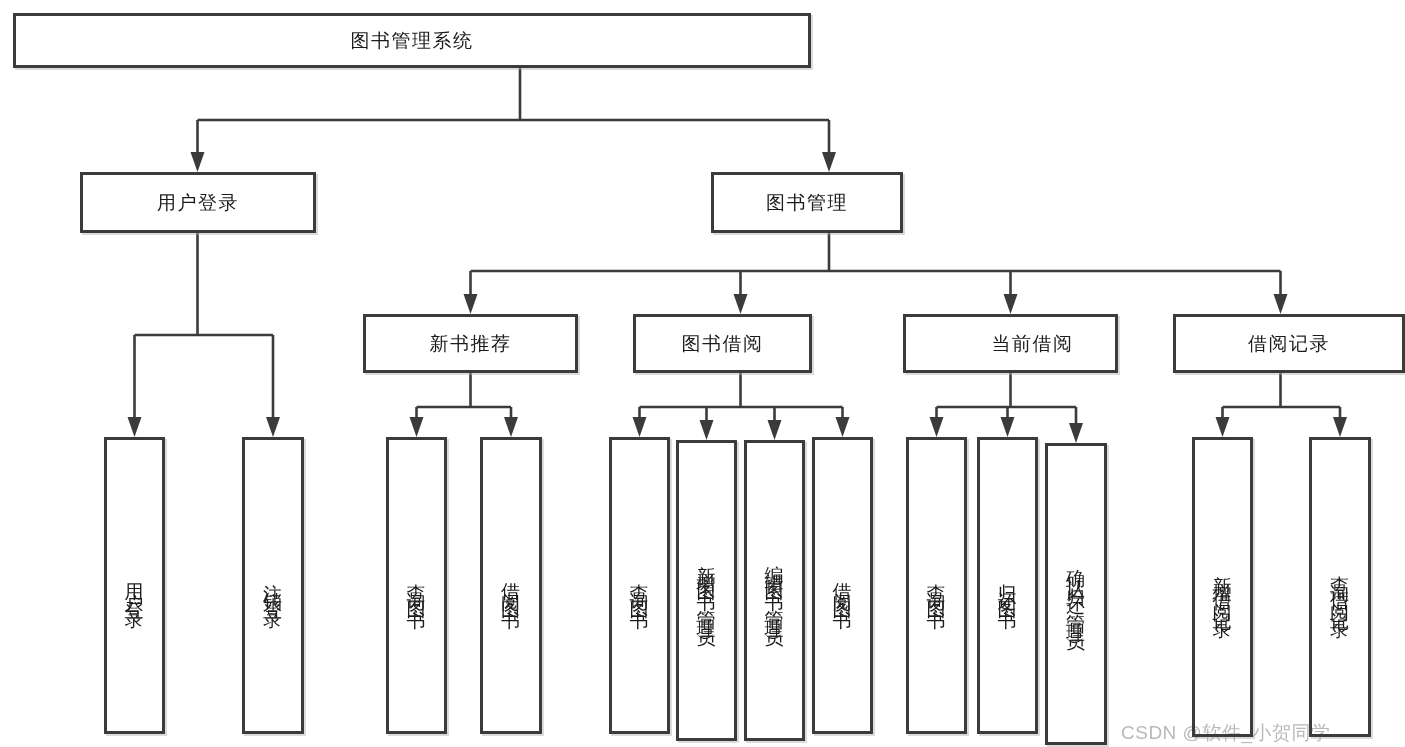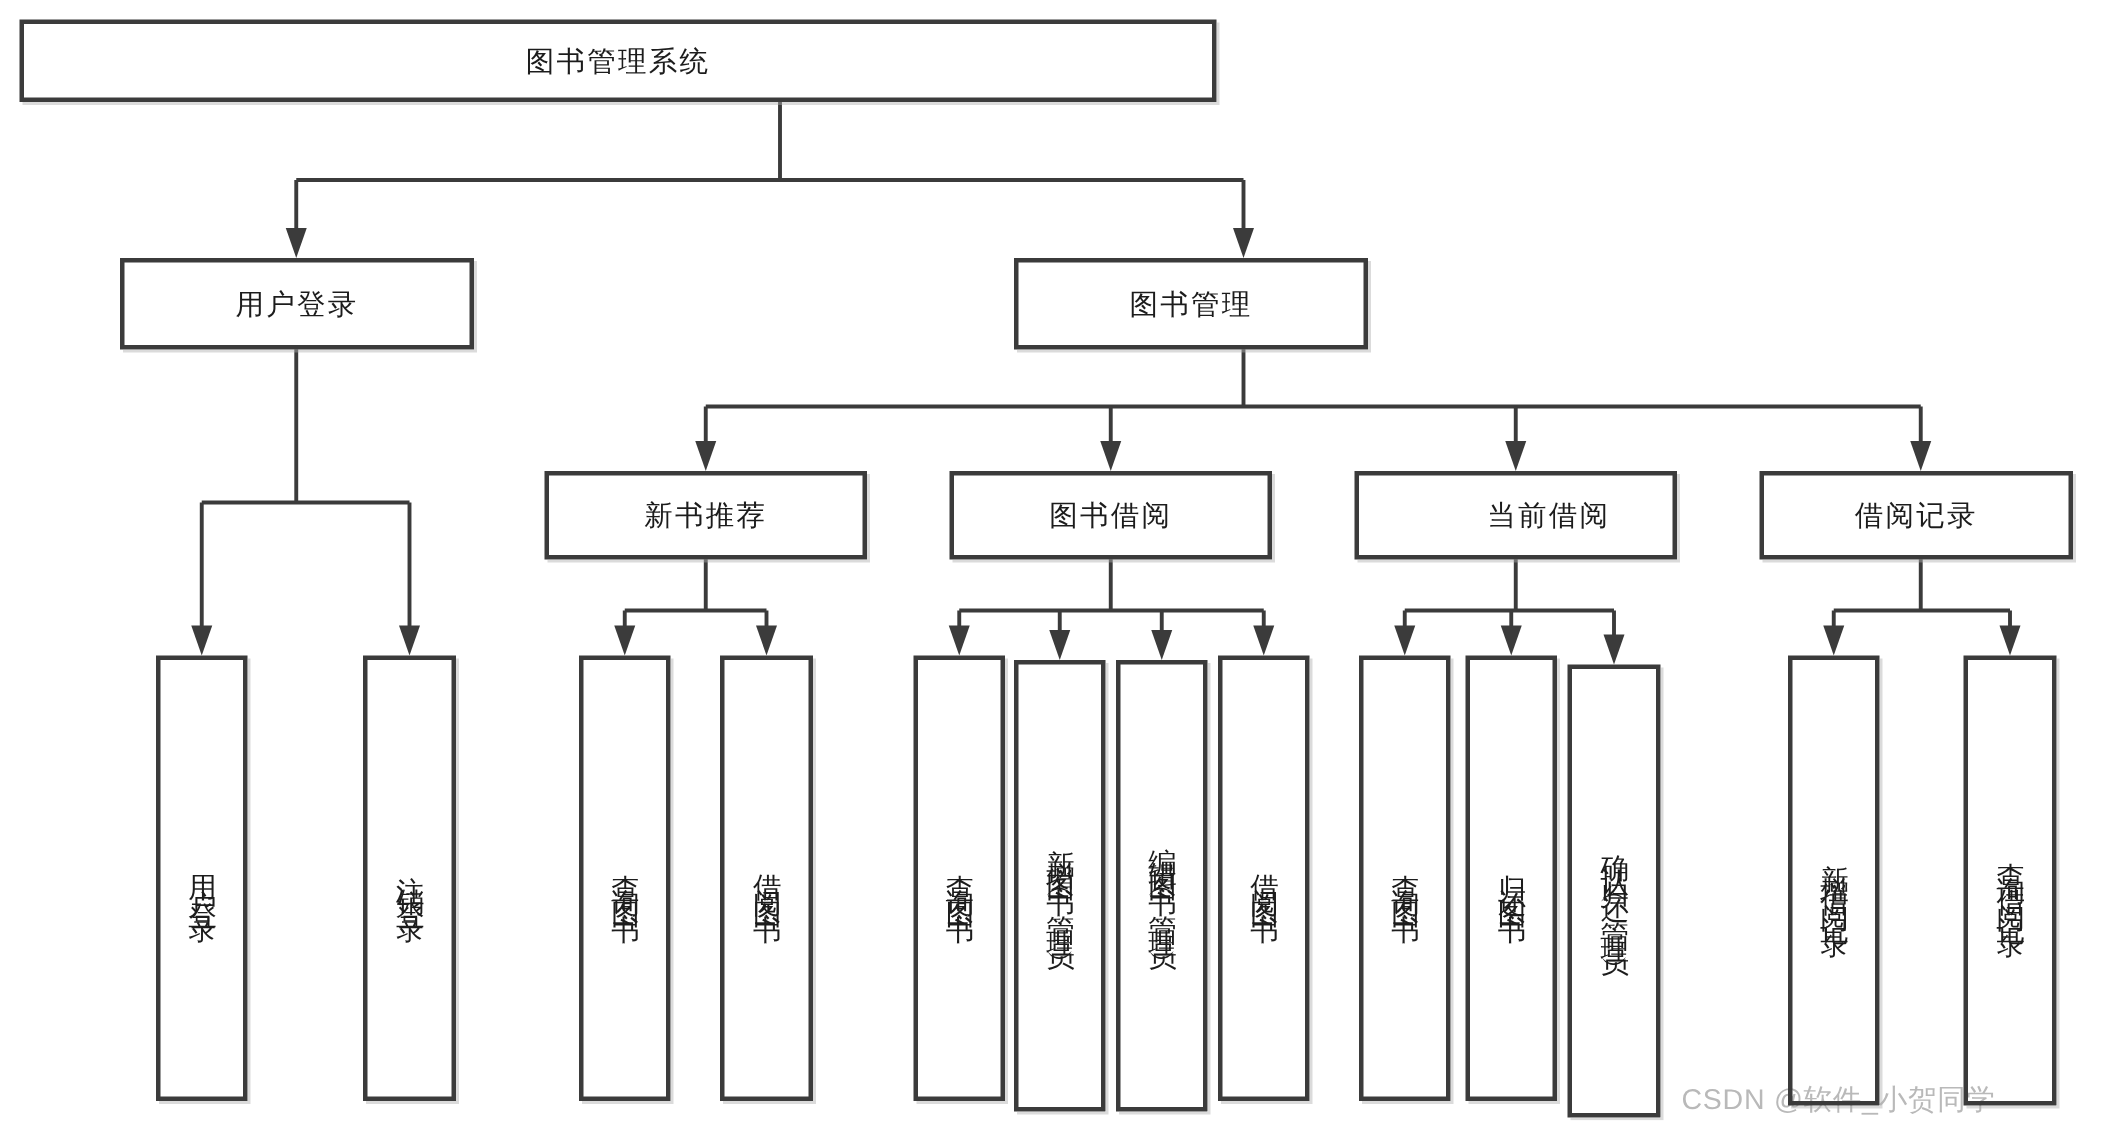--- a/index.html
+++ b/index.html
@@ -141,34 +141,34 @@
 
   <div class="watermark" style="z-index:1;">CSDN @软件_小贺同学</div>
 
   <div class="node hbox" style="left:13px; top:13px; width:798px; height:55px;">
     <span>图书管理系统</span>
   </div>
 
   <div class="node hbox" style="left:80px; top:172px; width:236px; height:61px;">
     <span>用户登录</span>
   </div>
-  <div class="node hbox" style="left:676px; top:172px; width:236px; height:61px;">
+  <div class="node hbox" style="left:711px; top:172px; width:192px; height:61px;">
     <span>图书管理</span>
   </div>
 
   <div class="node hbox" style="left:363px; top:314px; width:215px; height:59px;">
     <span>新书推荐</span>
   </div>
-  <div class="node hbox" style="left:633px; top:314px; width:215px; height:59px;">
+  <div class="node hbox" style="left:633px; top:314px; width:179px; height:59px;">
     <span>图书借阅</span>
   </div>
   <div class="node hbox" style="left:903px; top:314px; width:215px; height:59px;padding-left:44px;">
     <span>当前借阅</span>
   </div>
-  <div class="node hbox" style="left:1173px; top:314px; width:209px; height:59px;">
+  <div class="node hbox" style="left:1173px; top:314px; width:232px; height:59px;">
     <span>借阅记录</span>
   </div>
 
   <div class="node vbox" style="left:104px; top:437px; width:61px; height:297px;">
     <span class="vtext">用户登录</span>
   </div>
   <div class="node vbox" style="left:242px; top:437px; width:62px; height:297px;">
     <span class="vtext">注销登录</span>
   </div>
 

